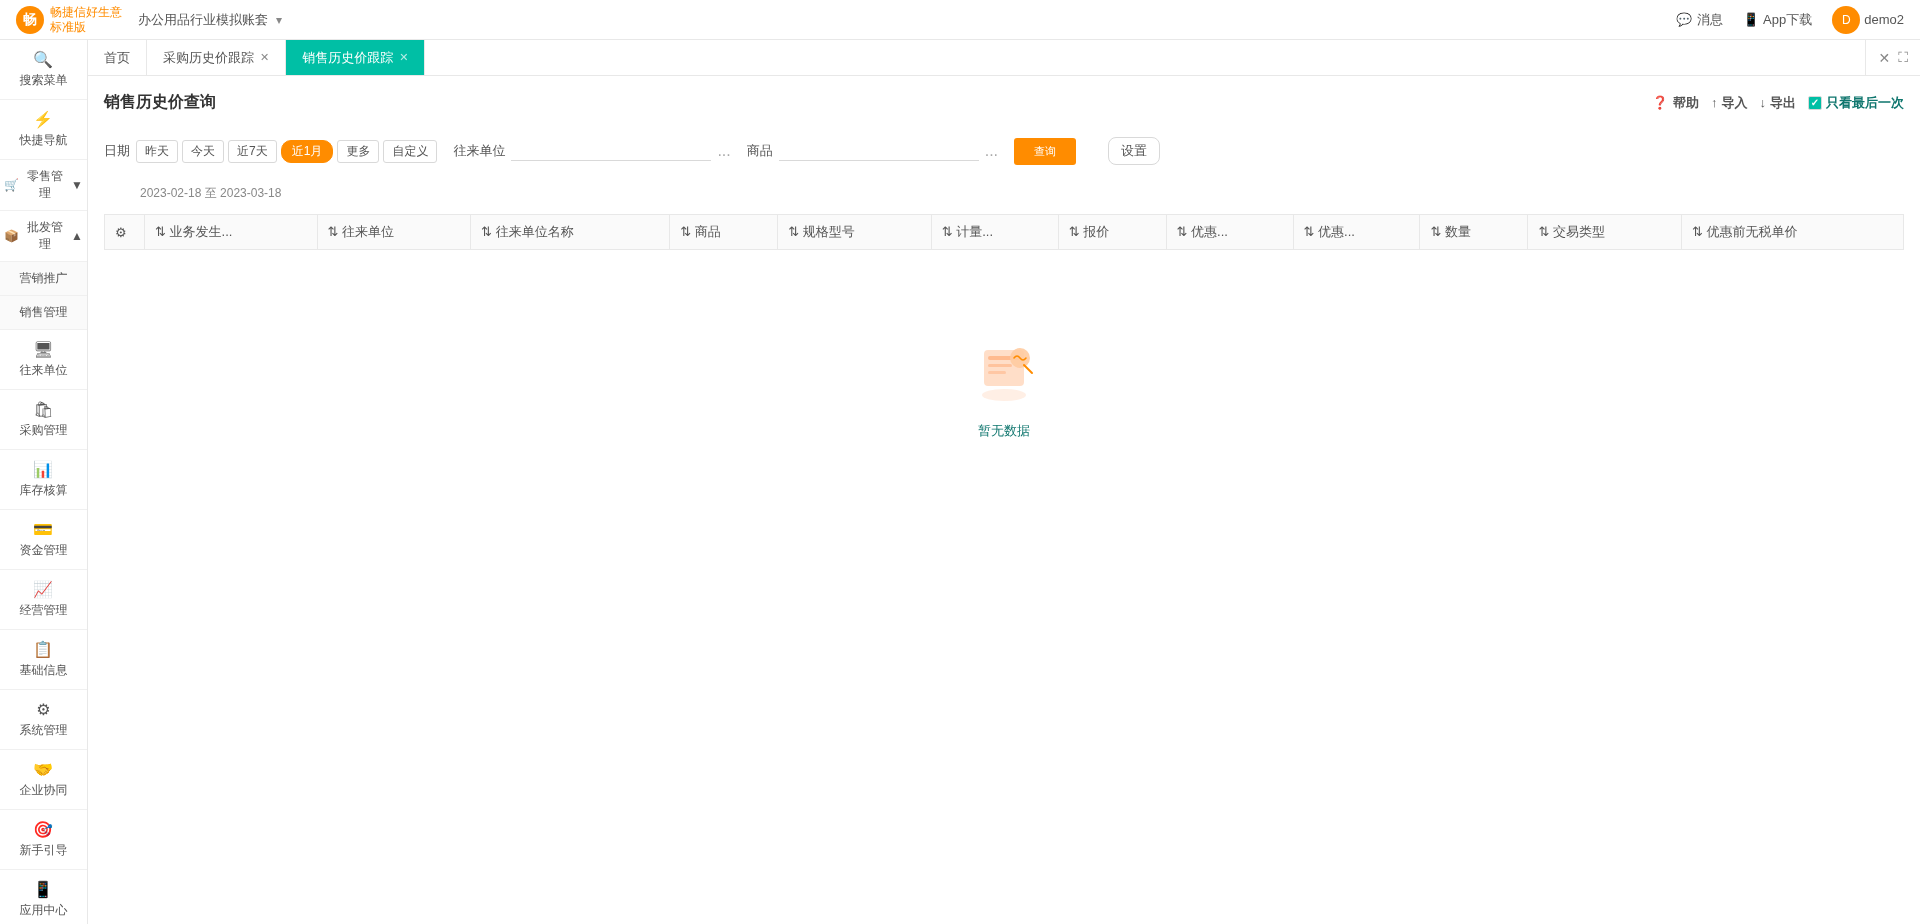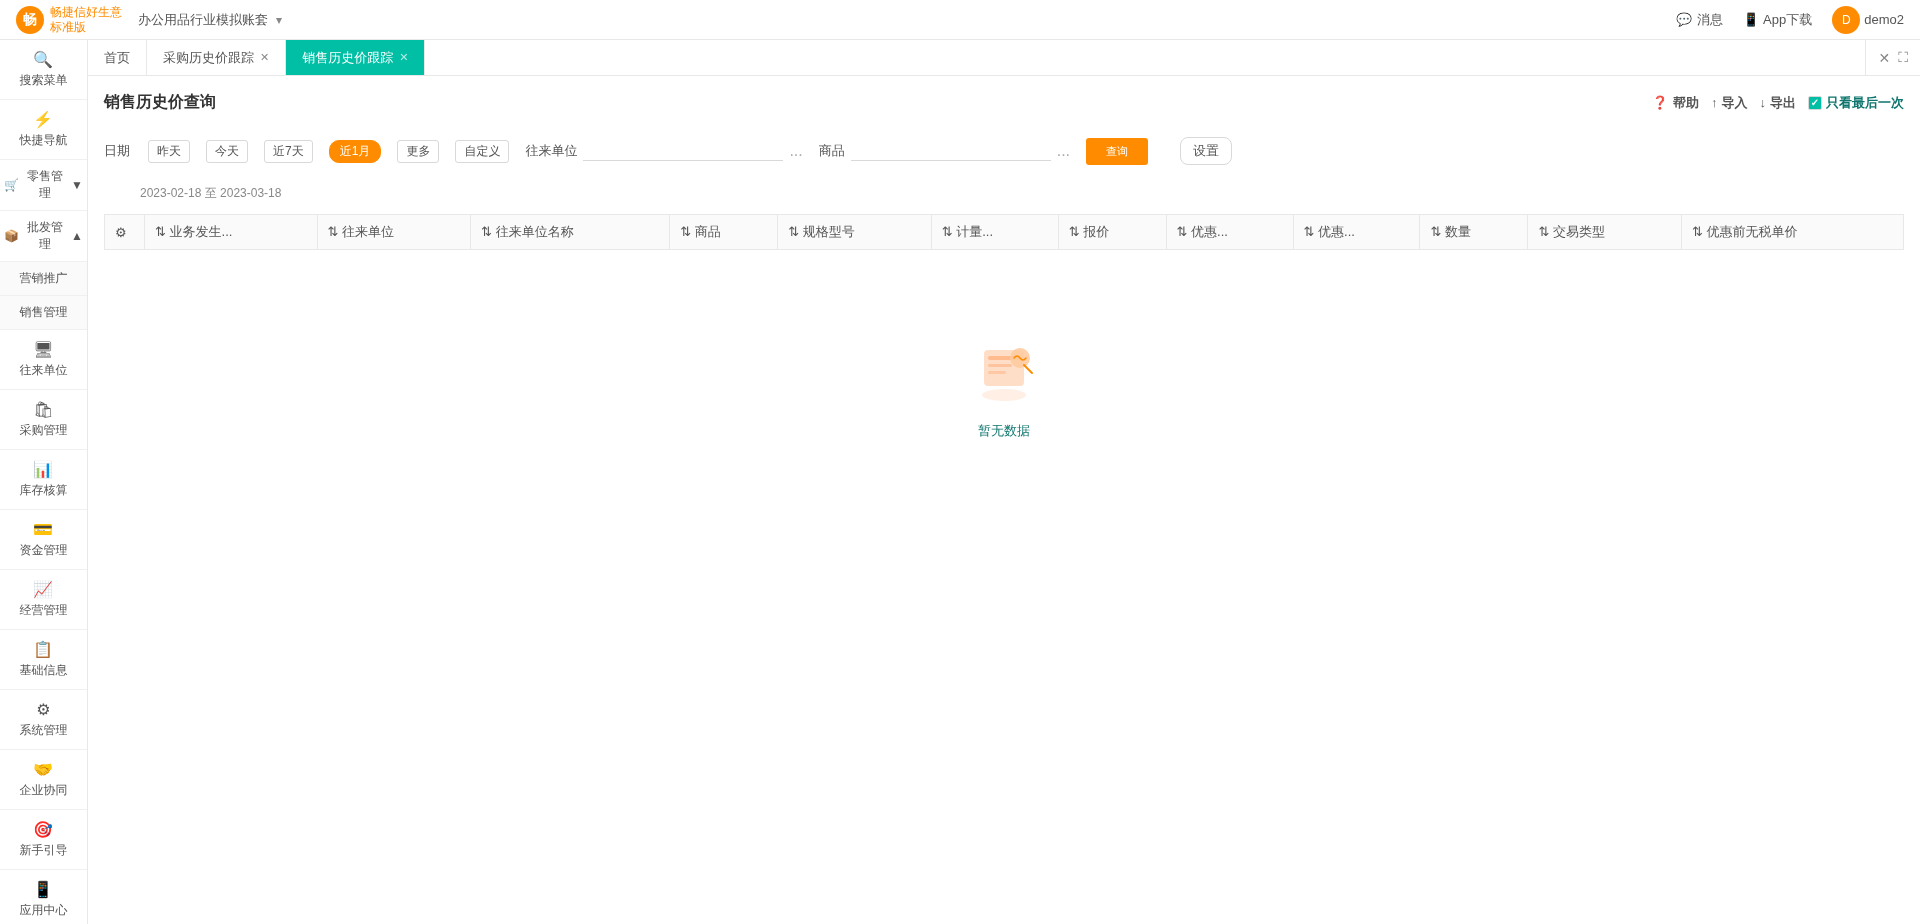--- a/index.html
+++ b/index.html
@@ -268,21 +268,20 @@
       gap: 4px;
     }
     .date-btn {
       padding: 2px 8px;
       border: 1px solid #d9d9d9;
       border-radius: 3px;
       font-size: 12px;
       cursor: pointer;
       background: #fff;
       color: #555;
-      margin-left: 12px;
     }
     .date-btn.active {
       background: #ff8c00;
       border-color: #ff8c00;
       color: white;
       border-radius: 10px;
       padding: 2px 10px;
     }
     .date-range-display {
       font-size: 12px;

